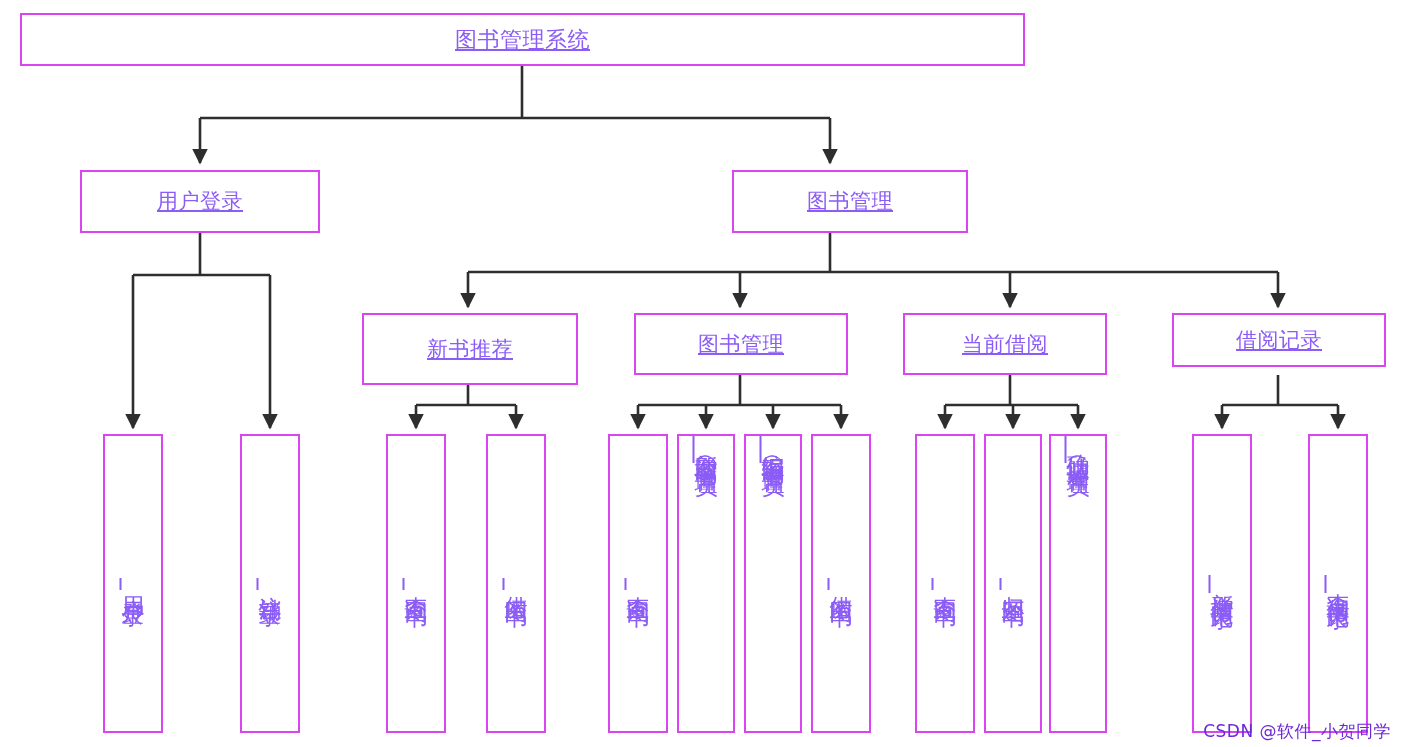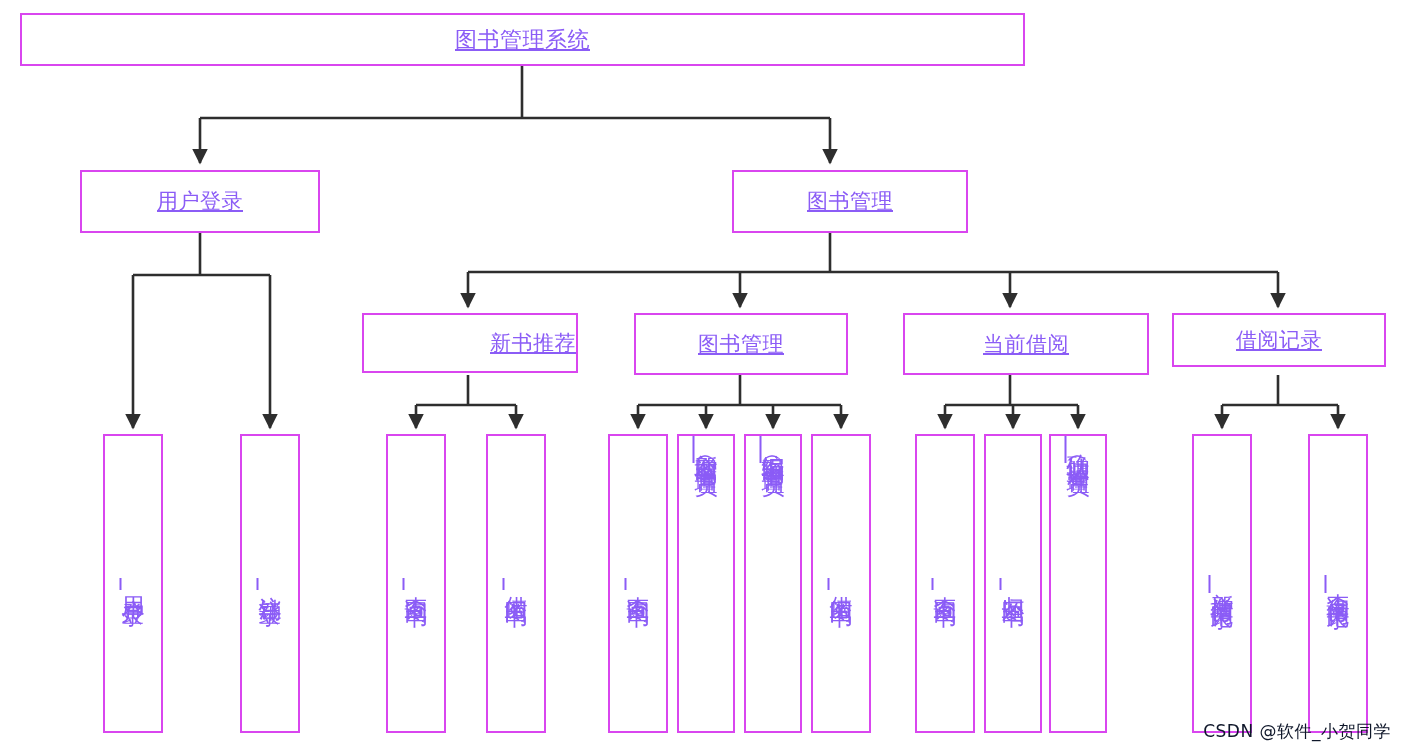--- a/index.html
+++ b/index.html
@@ -64,21 +64,21 @@
     margin-bottom: auto;
   }
   #root-node .label {
     font-size: 22px;
   }
   #watermark {
     position: absolute;
     right: 14px;
     bottom: 4px;
     font-size: 17px;
-    color: #0f172a;
+    color: #6d28d9;
     z-index: 5;
     white-space: nowrap;
     letter-spacing: 0.5px;
   }
 </style>
 </head>
 <body>
 
 <div id="diagram-root">
 
@@ -136,27 +136,27 @@
     <span class="label">图书管理系统</span>
   </div>
 
   <div class="node horizontal" style="left:80px; top:170px; width:240px; height:63px;">
     <span class="label">用户登录</span>
   </div>
   <div class="node horizontal" style="left:712px; top:170px; width:236px; height:63px;margin-left:20px;">
     <span class="label">图书管理</span>
   </div>
 
-  <div class="node horizontal" style="left:362px; top:313px; width:216px; height:60px;justify-content:flex-end;">
+  <div class="node horizontal" style="left:362px; top:313px; width:216px; height:72px;">
     <span class="label">新书推荐</span>
   </div>
   <div class="node horizontal" style="left:634px; top:313px; width:214px; height:62px;">
     <span class="label">图书管理</span>
   </div>
-  <div class="node horizontal" style="left:903px; top:313px; width:246px; height:62px;">
+  <div class="node horizontal" style="left:903px; top:313px; width:204px; height:62px;">
     <span class="label">当前借阅</span>
   </div>
   <div class="node horizontal" style="left:1172px; top:313px; width:214px; height:54px;">
     <span class="label">借阅记录</span>
   </div>
 
   <div class="node vertical mid" style="left:103px; top:434px; width:60px; height:299px;">
     <span class="label">用户登录</span>
   </div>
   <div class="node vertical mid" style="left:240px; top:434px; width:60px; height:299px;">

